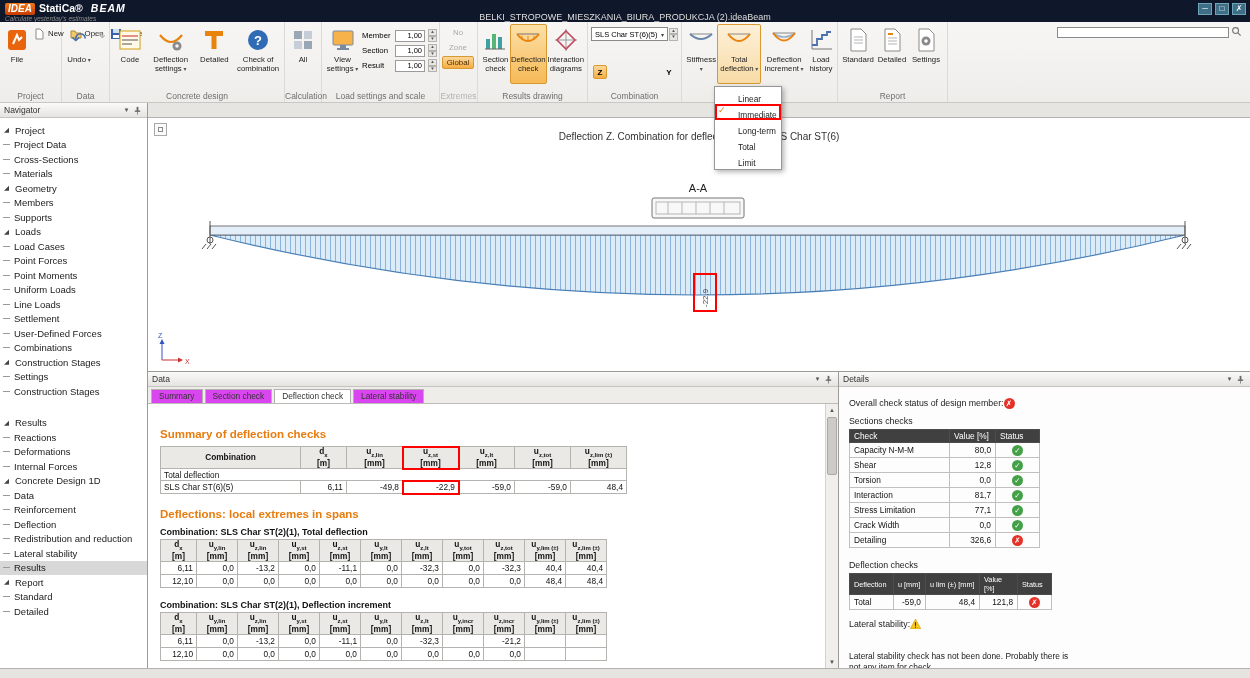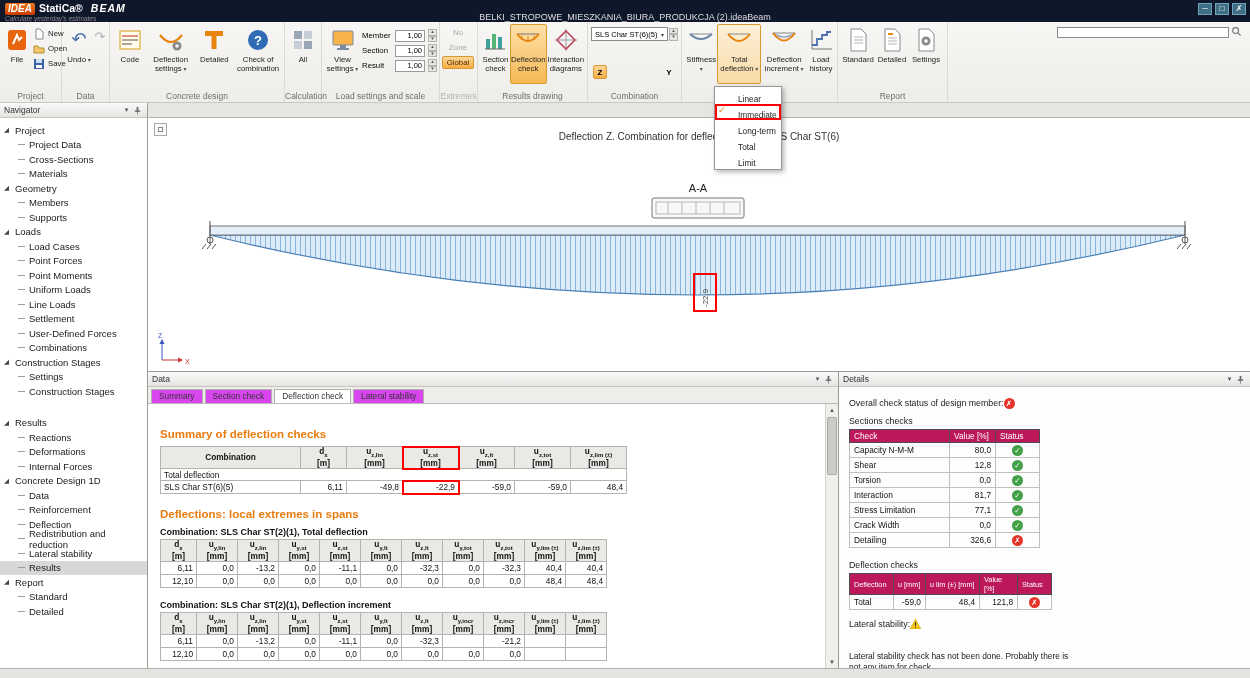--- a/index.html
+++ b/index.html
@@ -23,21 +23,21 @@
   .ribbon{position:absolute;top:22px;left:0;right:0;height:81px;background:linear-gradient(#f7f6f4,#efedea);border-bottom:1px solid #c9c7c3;z-index:20}
   .rgroup{position:absolute;top:0;bottom:0;border-right:1px solid #dcdad6}
   .glabel{position:absolute;bottom:1px;left:0;right:0;text-align:center;font-size:8.5px;color:#6f6f6f;white-space:nowrap}
   .glabel.dis{color:#b3b3b3}
   .grow{display:flex;align-items:flex-start;padding:2px 2px 12px 3px;height:100%}
   .bigbtn{width:42px;min-height:60px;display:flex;flex-direction:column;align-items:center;font-size:7.8px;text-align:center;color:#222;line-height:1.2;border:1px solid transparent;border-radius:2px;padding-top:2px;cursor:default}
   .bigbtn .ic{width:26px;height:26px;margin-bottom:2px;flex:none}
   .bigbtn.active{background:linear-gradient(#fde0a8,#f6b956);border-color:#d89a30}
   .bigbtn.open{background:linear-gradient(#fdf0d8,#f8dba6);border-color:#d89a30}
   .car::after{content:" ▾";font-size:6px;color:#555}
-  .scol{display:flex;flex-direction:column;justify-content:flex-start;gap:2px;padding-top:3px}
+  .scol{display:flex;flex-direction:row;justify-content:flex-start;gap:2px;padding-top:3px}
   .sbtn{display:flex;align-items:center;gap:3px;font-size:7.8px;height:13px;padding:0 2px;color:#222}
   .sbtn .si{width:12px;height:12px;flex:none}
   .vcol{display:flex;flex-direction:column;gap:2px;padding-top:5px;margin-left:2px}
   .vrow{display:flex;align-items:center;gap:3px;font-size:7.8px}
   .vrow .vlabel{width:30px;text-align:left}
   .vrow input{width:30px;height:12px;font-size:7.5px;text-align:right;border:1px solid #9a9a9a;background:#fff;padding-right:2px;font-family:"Liberation Sans",sans-serif}
   .updown{display:flex;flex-direction:column;width:9px}
   .updown i{font-style:normal;font-size:4.5px;line-height:4.5px;text-align:center;color:#555;background:#e8e6e2;border:1px solid #b5b3af}
   .xcol{display:flex;flex-direction:column;gap:2px;padding:4px 2px}
   .xbtn{width:32px;height:13px;font-size:7.8px;display:flex;align-items:center;justify-content:center;border:1px solid transparent;border-radius:2px}
@@ -58,21 +58,21 @@
 
   
   .navigator{position:absolute;top:103px;left:0;width:148px;bottom:10px;background:#fff;border-right:1px solid #9d9b98;z-index:5}
   .panel-header{height:15px;background:linear-gradient(#fafafa,#e6e4e1);border-bottom:1px solid #c6c4c0;display:flex;align-items:center;font-size:8.5px;color:#333;padding:0 4px}
   .panel-header .ph-title{flex:1}
   .ph-ic{width:11px;height:11px;display:flex;align-items:center;justify-content:center;font-size:7px;color:#555}
   .nav-tree{padding-top:5px;font-size:9.5px;color:#1a1a1a}
   .nav-group{display:flex;align-items:center;height:14.5px;padding-left:4px;gap:4px}
   .nav-group .exp{font-size:6.5px;color:#444;width:7px}
   .nav-group .exp::after{content:"◢"}
-  .nav-item{height:14.5px;display:flex;align-items:center;padding-left:18px}
+  .nav-item{height:14.5px;display:flex;align-items:center;padding-left:3px}
   .nav-item .tick{width:7px;height:1px;background:#9a9a9a;margin-right:4px;flex:none}
   .nav-item.selected{background:#d8d8d8}
   .sec-gap{margin-top:17px}
 
   
   .tabstrip{position:absolute;left:148px;top:103px;right:0;height:15px;background:#e7e5e2;border-bottom:1px solid #b3b1ad;z-index:4}
   .tab-main{position:absolute;left:3px;top:0;height:16px;padding:1px 10px 0;background:#fff;border:1px solid #b3b1ad;border-bottom:none;font-size:8.5px;z-index:6}
   .main-view{position:absolute;left:148px;top:118px;width:1102px;height:253px;background:#fff;z-index:3}
   .fit-icon{position:absolute;left:6px;top:5px;width:13px;height:13px;border:1px solid #a8a8a8;background:#fafafa;display:flex;align-items:center;justify-content:center}
   .fit-icon span{width:5px;height:5px;border:1px dashed #8a8a8a;display:block}
@@ -100,21 +100,21 @@
   .t1 th:nth-of-type(1){width:140px}.t1 th:nth-of-type(2){width:46px}
   .t1 th:nth-of-type(n+3){width:56px}
   .t2 th:nth-of-type(1){width:36px}.t2 th:nth-of-type(n+2){width:41px}
   .redcell{outline:2px solid #ff0000;outline-offset:-1px}
 
   .details-panel{position:absolute;left:838px;top:371px;right:0;bottom:10px;background:#fdfdfd;border-top:1px solid #9d9b98;border-left:1px solid #9d9b98;z-index:5}
   .det-content{padding:11px 10px 0;font-size:8.8px;color:#222}
   .det-line{display:flex;align-items:flex-start;}
   .det-sub{margin-top:7px}
   table.dt{border-collapse:collapse;font-size:8.3px;margin-top:3px;color:#111}
-  .dt th{background:#be185d;color:#fff;font-weight:normal;border:1px solid #4c4c4c;padding:1px 4px;text-align:left}
+  .dt th{background:#404040;color:#fff;font-weight:normal;border:1px solid #4c4c4c;padding:1px 4px;text-align:left}
   .dt td{border:1px solid #c2c0bc;padding:1px 4px;height:15px}
   .dt td.num{text-align:right}
   .dt td.st{text-align:center}
   .dt1 th:nth-of-type(1){width:100px}.dt1 th:nth-of-type(2){width:46px}.dt1 th:nth-of-type(3){width:44px}
   .dt2 th{font-size:7.3px}
   .dt2 th:nth-of-type(1){width:44px}.dt2 th:nth-of-type(2){width:32px}.dt2 th:nth-of-type(3){width:54px}.dt2 th:nth-of-type(4){width:38px}.dt2 th:nth-of-type(5){width:34px}
   .sicon{display:inline-block;width:11px;height:11px;border-radius:50%;color:#fff;font-size:7.5px;line-height:11px;text-align:center;vertical-align:middle}
   .sicon.pass{background:#43a047}.sicon.pass::after{content:"✓"}
   .sicon.fail{background:#e53228}.sicon.fail::after{content:"✗"}
   .lat-text{margin-top:20px;width:232px;font-size:8.4px;line-height:1.25;color:#222}

